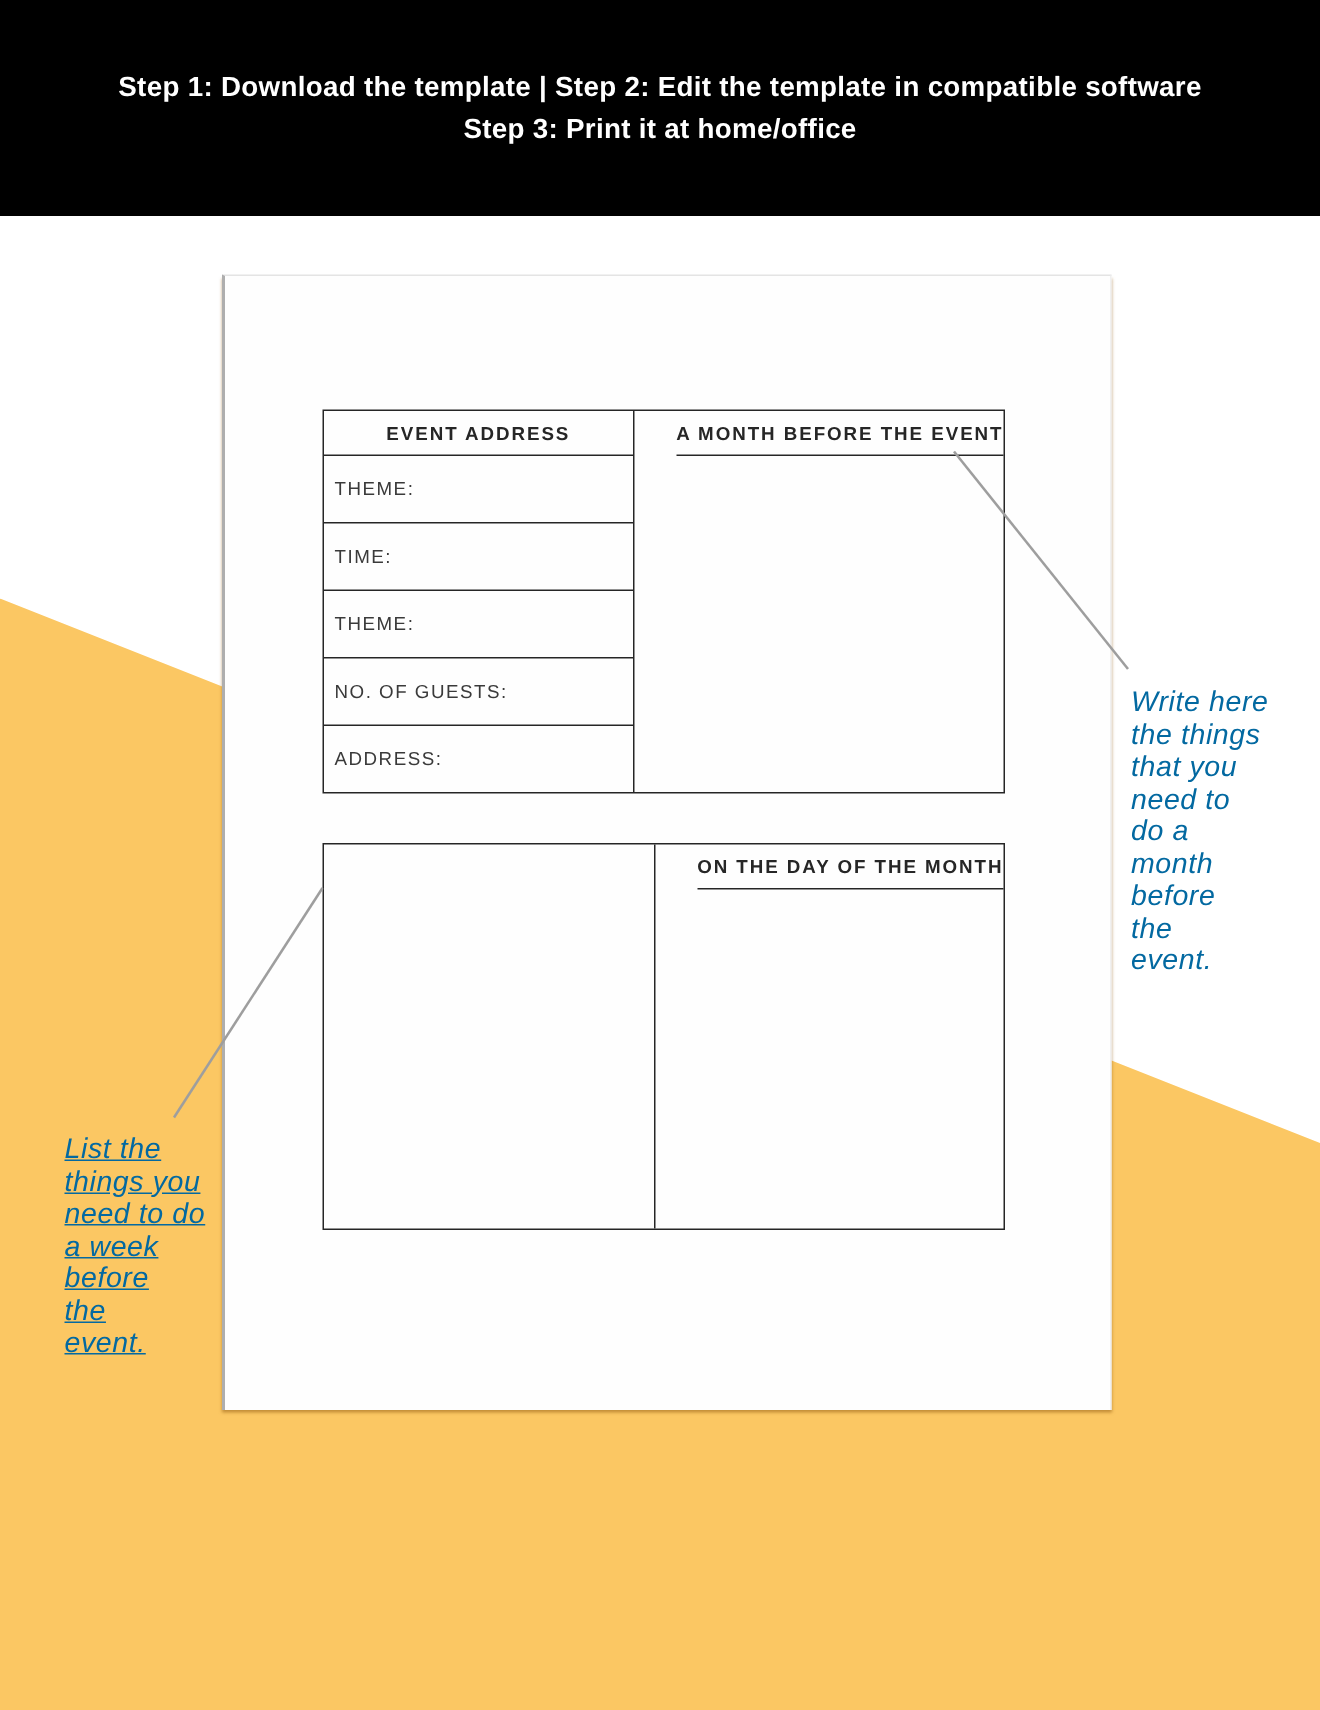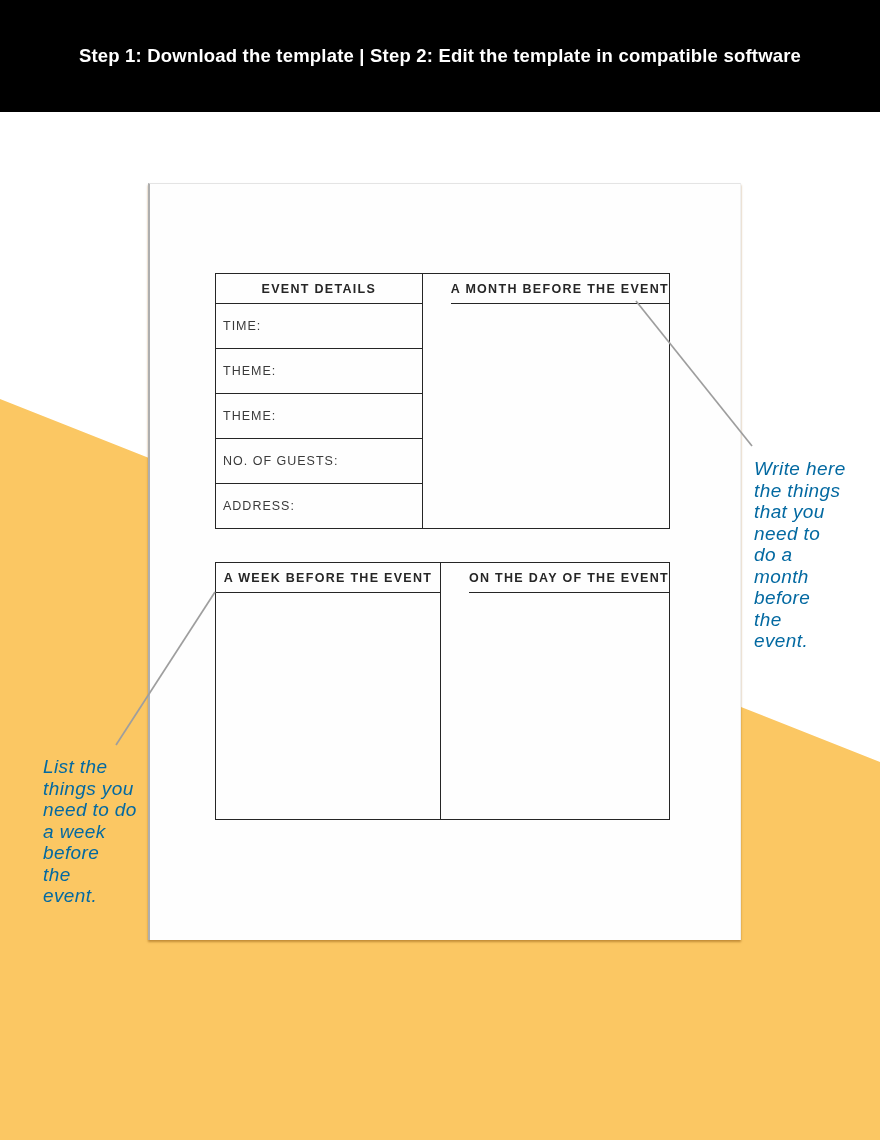--- a/index.html
+++ b/index.html
@@ -7,21 +7,21 @@
     width: 880px; height: 1140px;
     position: relative;
     overflow: hidden;
     background: #ffffff;
     font-family: "Liberation Sans", sans-serif;
   }
 
   
   .topbar {
     position: absolute; left: 0; top: 0;
-    width: 880px; height: 112px;
+    width: 880px; height: 144px;
     background: #000000;
     color: #ffffff;
     display: flex; flex-direction: column;
     align-items: center; justify-content: center;
     gap: 6px;
     z-index: 5;
   }
   .topbar .bar-line {
     font-size: 18.5px;
     font-weight: bold;
@@ -104,55 +104,55 @@
     position: absolute;
     z-index: 4;
     font-style: italic;
     font-size: 19px;
     line-height: 21.5px;
     letter-spacing: 0.4px;
     color: #0369a1;
     white-space: pre-line;
   }
   .note-month { left: 754px; top: 458px; width: 126px; }
-  .note-week  { left: 43px;  top: 756px; width: 150px; }
+  .note-week  { left: 43px;  top: 756px; width: 150px; text-decoration: underline; }
 </style>
 </head>
 <body>
 
 <div class="topbar">
   <div class="bar-line">Step 1: Download the template | Step 2: Edit the template in compatible software</div>
+  <div class="bar-line">Step 3: Print it at home/office</div>
 </div>
 
 <div class="accent-shape"></div>
 
 <div class="paper">
 
   <div class="tmpl-table t-details">
     <div class="col col-left">
-      <div class="thead">EVENT DETAILS</div>
+      <div class="thead">EVENT ADDRESS</div>
+      <div class="trow">THEME:</div>
       <div class="trow">TIME:</div>
-      <div class="trow">THEME:</div>
       <div class="trow">THEME:</div>
       <div class="trow">NO. OF GUESTS:</div>
       <div class="trow">ADDRESS:</div>
     </div>
     <div class="col col-right">
       <div class="thead">A MONTH BEFORE THE EVENT</div>
       <div class="tbody-empty"></div>
     </div>
   </div>
 
   <div class="tmpl-table t-checklist">
     <div class="col col-left">
-      <div class="thead">A WEEK BEFORE THE EVENT</div>
       <div class="tbody-empty"></div>
     </div>
     <div class="col col-right">
-      <div class="thead">ON THE DAY OF THE EVENT</div>
+      <div class="thead">ON THE DAY OF THE MONTH</div>
       <div class="tbody-empty"></div>
     </div>
   </div>
 
 </div>
 
 <svg class="callout-svg" viewBox="0 0 880 1140">
   <line x1="636" y1="301" x2="752" y2="446" stroke="#9E9E9E" stroke-width="1.7"></line>
   <line x1="215" y1="592" x2="116" y2="745" stroke="#9E9E9E" stroke-width="1.7"></line>
 </svg>

